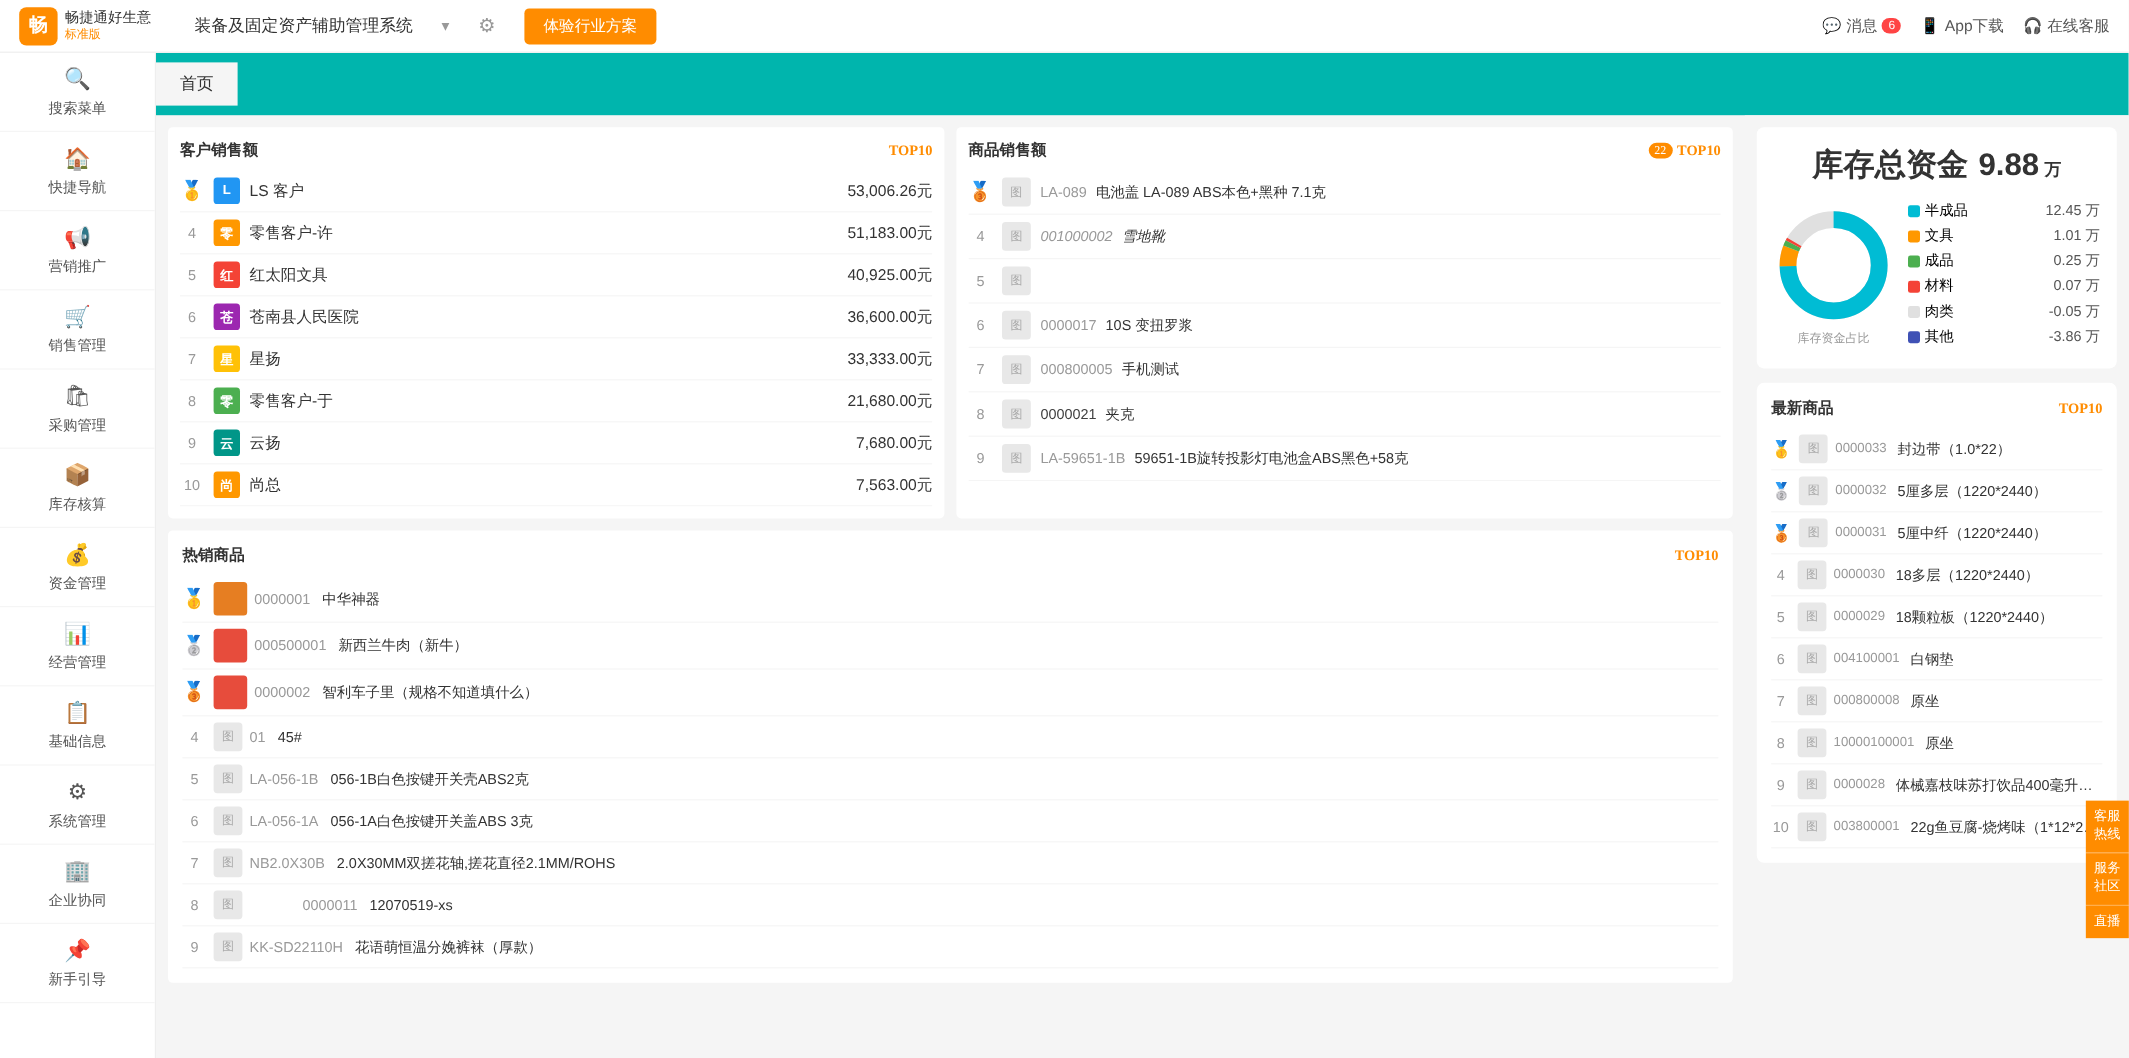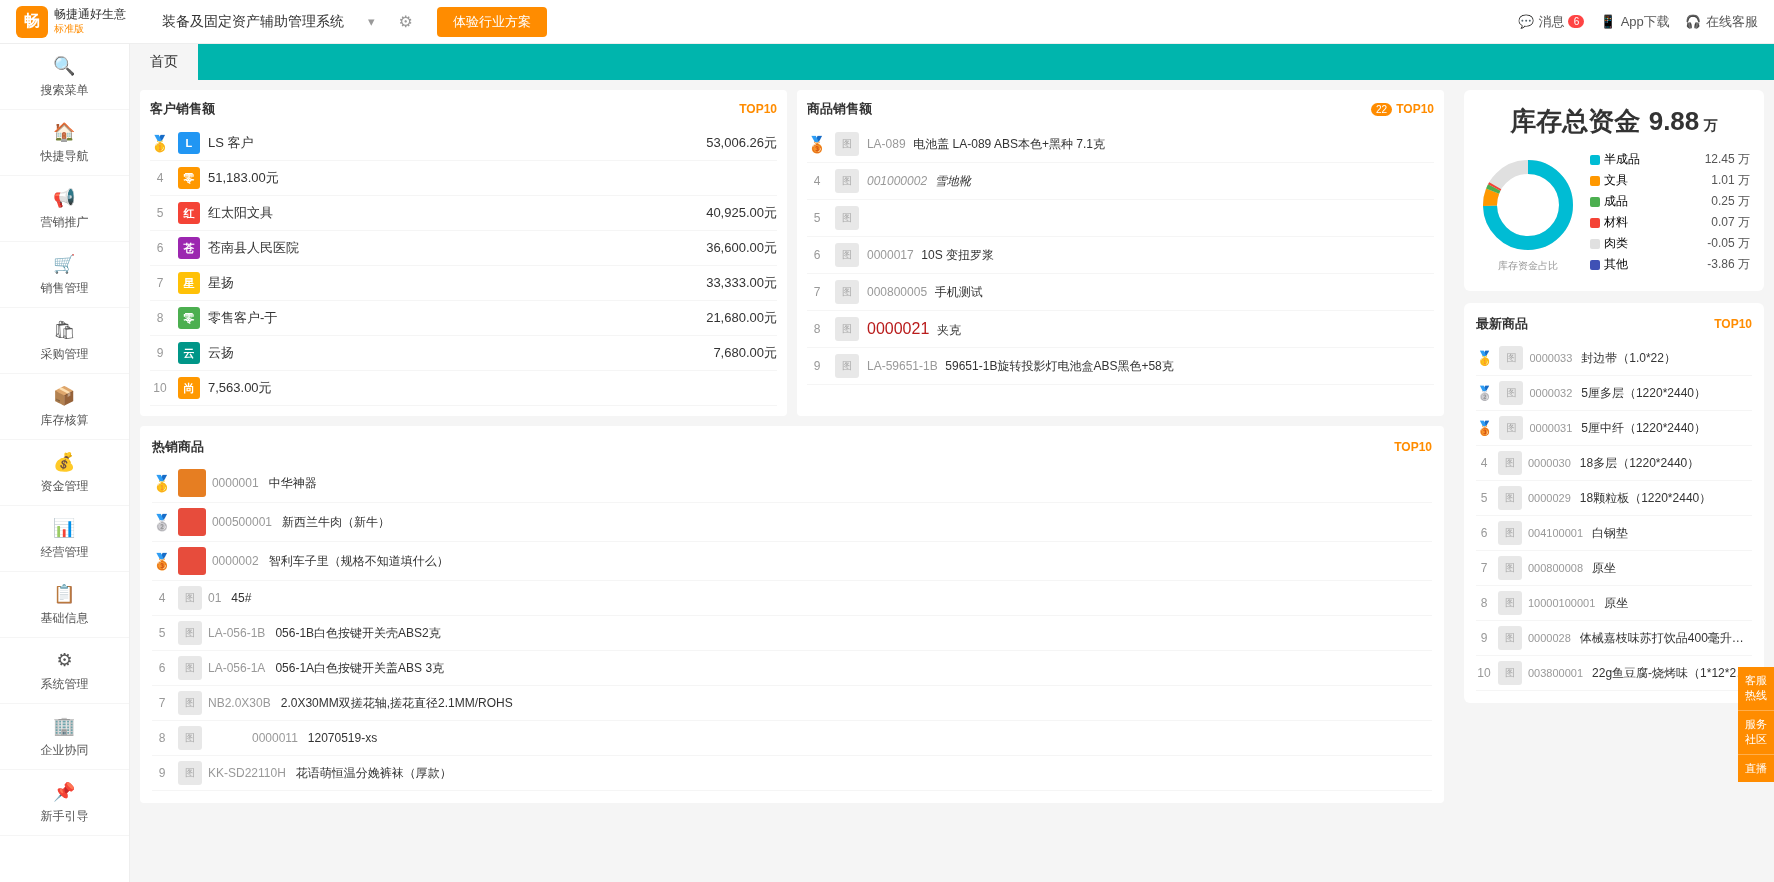--- a/index.html
+++ b/index.html
@@ -113,21 +113,21 @@
       overflow: hidden;
       display: flex;
       flex-direction: column;
     }
 
     
     .nav-tabs {
       background: #00b5ad;
       display: flex;
       align-items: center;
-      height: 36px;
+      height: 52px;
       flex-shrink: 0;
     }
     .nav-tab {
       padding: 0 20px;
       height: 36px;
       display: flex; align-items: center;
       color: white;
       font-size: 14px;
       cursor: pointer;
       background: #009688;
@@ -294,20 +294,21 @@
       background: #fff;
       border-radius: 4px;
       padding: 10px;
       max-height: 420px;
       overflow-y: auto;
     }
 
     .section-header {
       display: flex; align-items: center; justify-content: space-between;
       margin-bottom: 8px;
+      font-family: Liberation Serif, serif;
     }
     .section-title-text {
       font-size: 13px; font-weight: bold; color: #333;
     }
     .top10-label {
       font-size: 12px; color: #ff8c00; font-weight: bold;
     }
 
     .list-scroll {
       overflow-y: auto;
@@ -421,20 +422,21 @@
             <div class="list-scroll" id="customer-list">
                 <div class="rank-row">
     <span style="font-size:16px;">🥇</span>
     <div class="rank-avatar" style="background:#2196F3;">L</div>
     <span class="rank-name">LS 客户</span>
     <span class="rank-amount">53,006.26元</span>
   </div>
                 <div class="rank-row">
     <span style="width:20px;text-align:center;font-size:12px;color:#999;">4</span>
     <div class="rank-avatar" style="background:#FF9800;">零</div>
+    <span class="rank-name">零售客户-许</span>
     <span class="rank-amount">51,183.00元</span>
   </div>
                 <div class="rank-row">
     <span style="width:20px;text-align:center;font-size:12px;color:#999;">5</span>
     <div class="rank-avatar" style="background:#F44336;">红</div>
     <span class="rank-name">红太阳文具</span>
     <span class="rank-amount">40,925.00元</span>
   </div>
                 <div class="rank-row">
     <span style="width:20px;text-align:center;font-size:12px;color:#999;">6</span>
@@ -456,20 +458,21 @@
   </div>
                 <div class="rank-row">
     <span style="width:20px;text-align:center;font-size:12px;color:#999;">9</span>
     <div class="rank-avatar" style="background:#009688;">云</div>
     <span class="rank-name">云扬</span>
     <span class="rank-amount">7,680.00元</span>
   </div>
                 <div class="rank-row">
     <span style="width:20px;text-align:center;font-size:12px;color:#999;">10</span>
     <div class="rank-avatar" style="background:#FF9800;">尚</div>
+    <span class="rank-name">尚总</span>
     <span class="rank-amount">7,563.00元</span>
   </div>
               </div>
           </div>
 
           <div class="ranking-col">
             <div class="section-header">
               <span class="section-title-text">商品销售额</span>
               <span style="display:flex;align-items:center;gap:4px;">
                 <span style="background:#ff8c00;color:white;font-size:10px;padding:1px 5px;border-radius:8px;">22</span>
@@ -510,21 +513,21 @@
     <div class="product-img-placeholder">图</div>
     <div style="flex:1;overflow:hidden;">
       <span style="font-size:12px;color:#999;margin-right:4px;margin-top:38px;">000800005</span>
       <span style="font-size:12px;color:#333;">手机测试</span>
     </div>
   </div>
                 <div class="rank-row">
     <span style="width:20px;text-align:center;font-size:12px;color:#999;">8</span>
     <div class="product-img-placeholder">图</div>
     <div style="flex:1;overflow:hidden;">
-      <span style="font-size:16px;color:#b91c1c;margin-right:4px;">0000021</span>
+      <span style="font-size:12px;color:#404040;margin-right:4px;">0000021</span>
       <span style="font-size:12px;color:#333;">夹克</span>
     </div>
   </div>
                 <div class="rank-row">
     <span style="width:20px;text-align:center;font-size:12px;color:#999;">9</span>
     <div class="product-img-placeholder">图</div>
     <div style="flex:1;overflow:hidden;">
       <span style="font-size:12px;color:#999;margin-right:4px;">LA-59651-1B</span>
       <span style="font-size:12px;color:#333;">59651-1B旋转投影灯电池盒ABS黑色+58克</span>
     </div>

